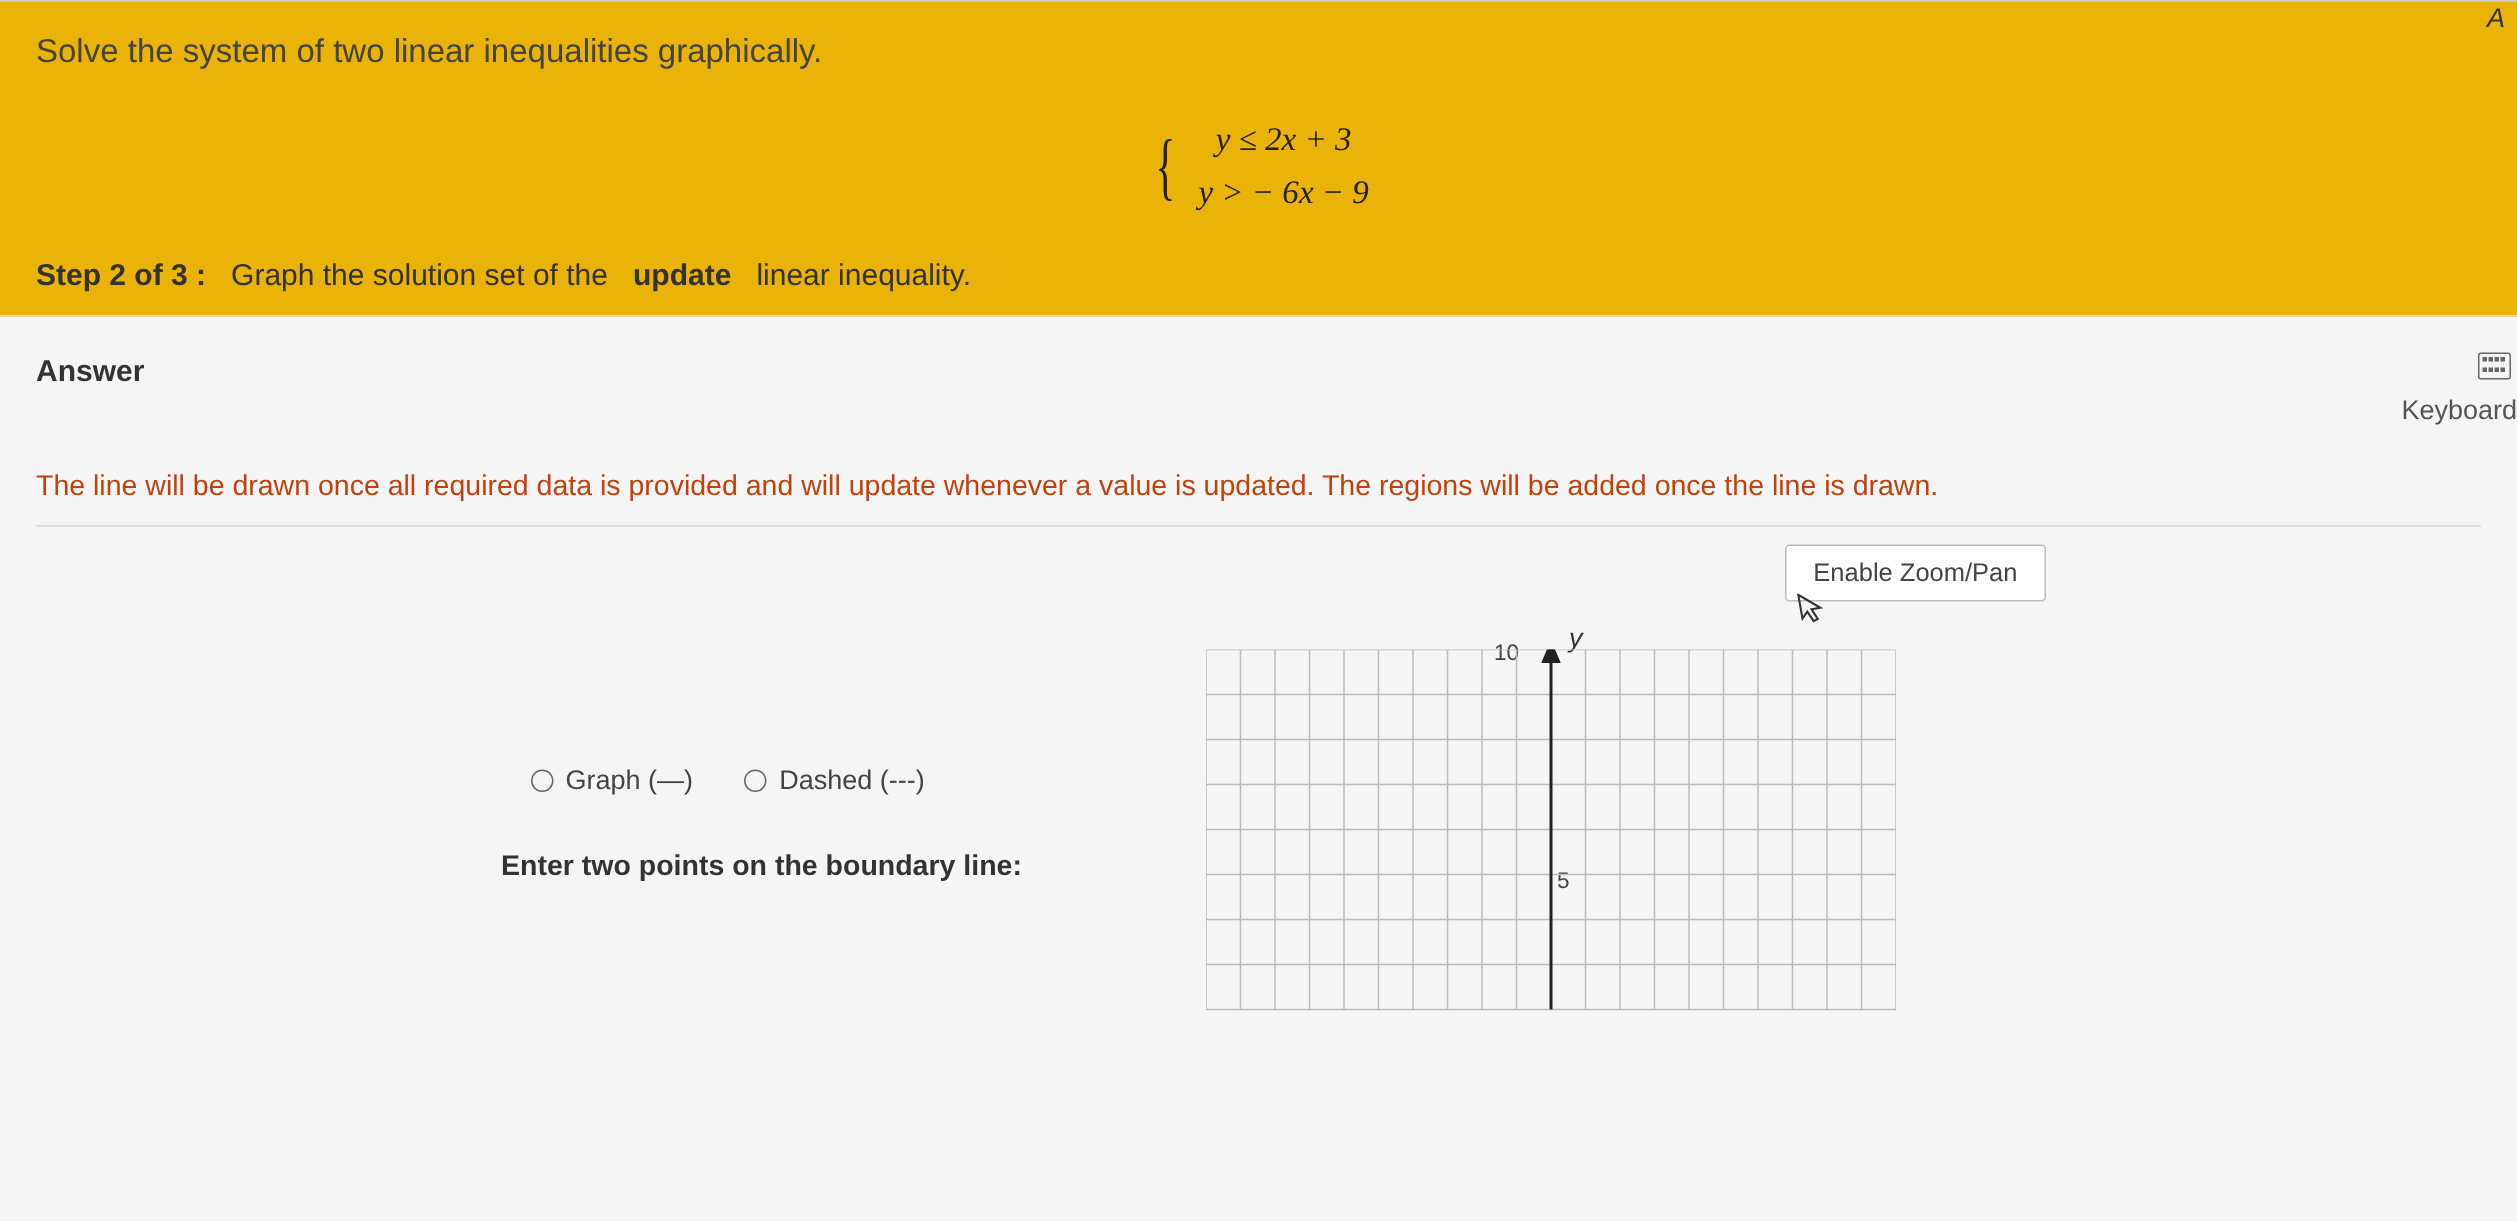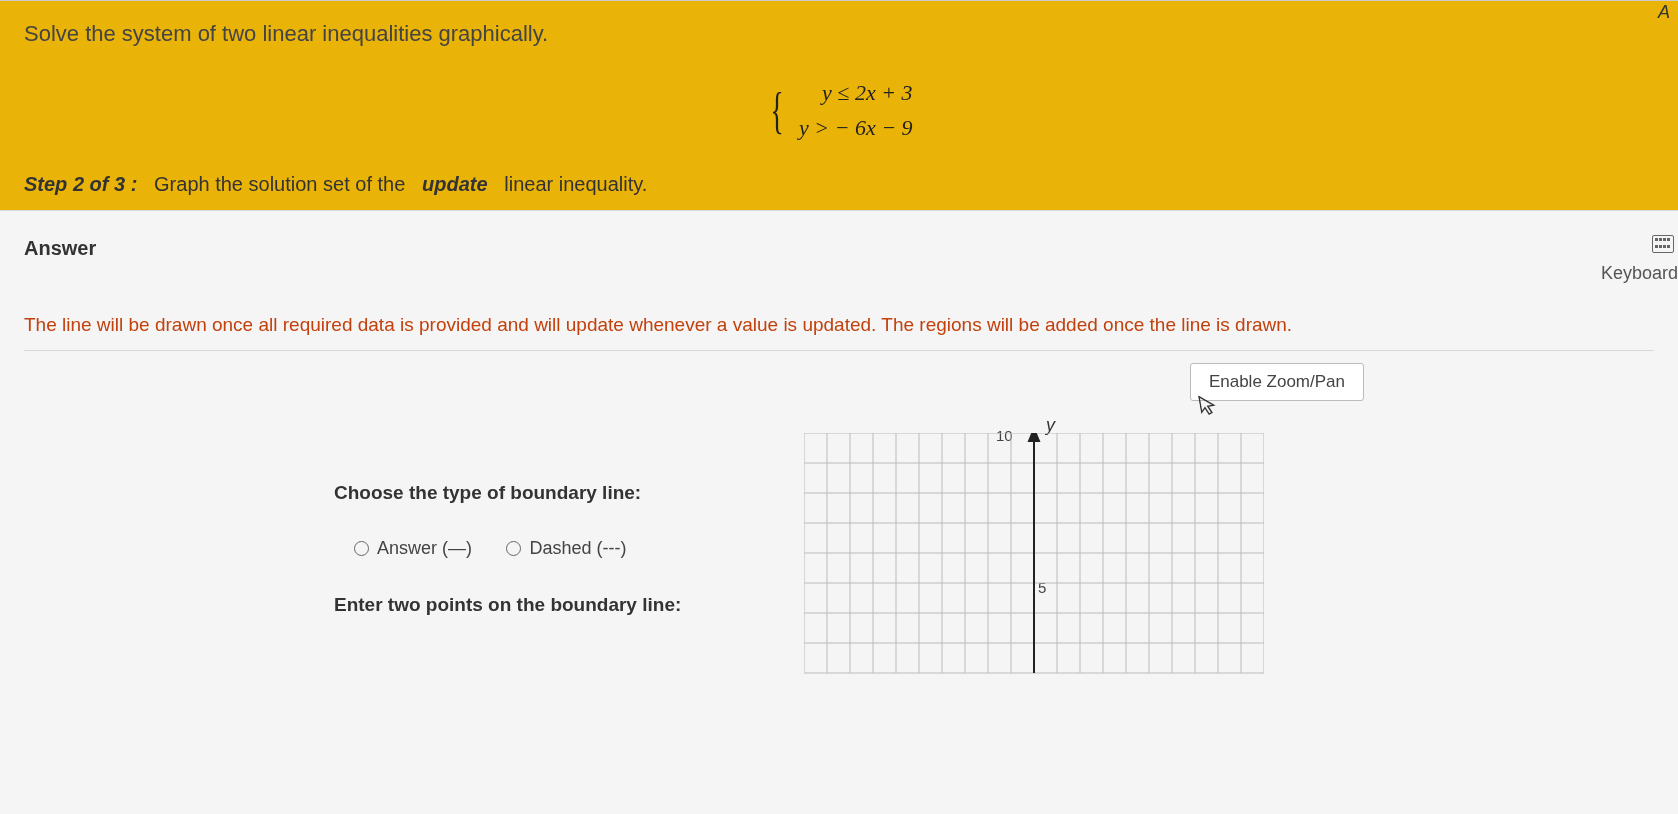--- a/index.html
+++ b/index.html
@@ -50,35 +50,34 @@
     .brace {
       display: inline-block;
       font-size: 50px;
       vertical-align: middle;
       line-height: 0.9;
       margin-right: 4px;
       transform: scaleX(0.55);
     }
     .system-lines {
       display: inline-block;
-      text-align: right;
+      text-align: center;
       vertical-align: middle;
       line-height: 1.6;
       font-style: italic;
     }
     .system-lines .math-line {
       white-space: nowrap;
     }
     .step-label {
       font-size: 20px;
       color: #333;
     }
     .step-label .bold {
       font-weight: 700;
-      font-style: italic;
     }
     .answer-section {
       padding: 26px 24px 0 24px;
       position: relative;
     }
     .answer-heading {
       font-size: 20px;
       font-weight: 700;
       color: #333;
       margin-bottom: 54px;
@@ -256,25 +255,24 @@
       <span></span>
   </div>
   <div class="keyboard-label">Keyboard</div>
 
   <div class="instruction-text">The line will be drawn once all required data is provided and will update whenever a value is updated. The regions will be added once the line is drawn.</div>
 
   <div class="graph-container">
     <button class="zoom-pan-btn">Enable Zoom/Pan</button>
 
     <div class="controls-column">
-      <div class="controls-heading">Choose the type of boundary line:</div>
       <div class="radio-row">
         <label class="radio-option">
           <span class="radio-circle"></span>
-          <span>Answer (—)</span>
+          <span>Graph (—)</span>
         </label>
         <label class="radio-option">
           <span class="radio-circle"></span>
           <span>Dashed (---)</span>
         </label>
       </div>
       <div class="controls-heading">Enter two points on the boundary line:</div>
     </div>
 
     <div class="graph-column">

